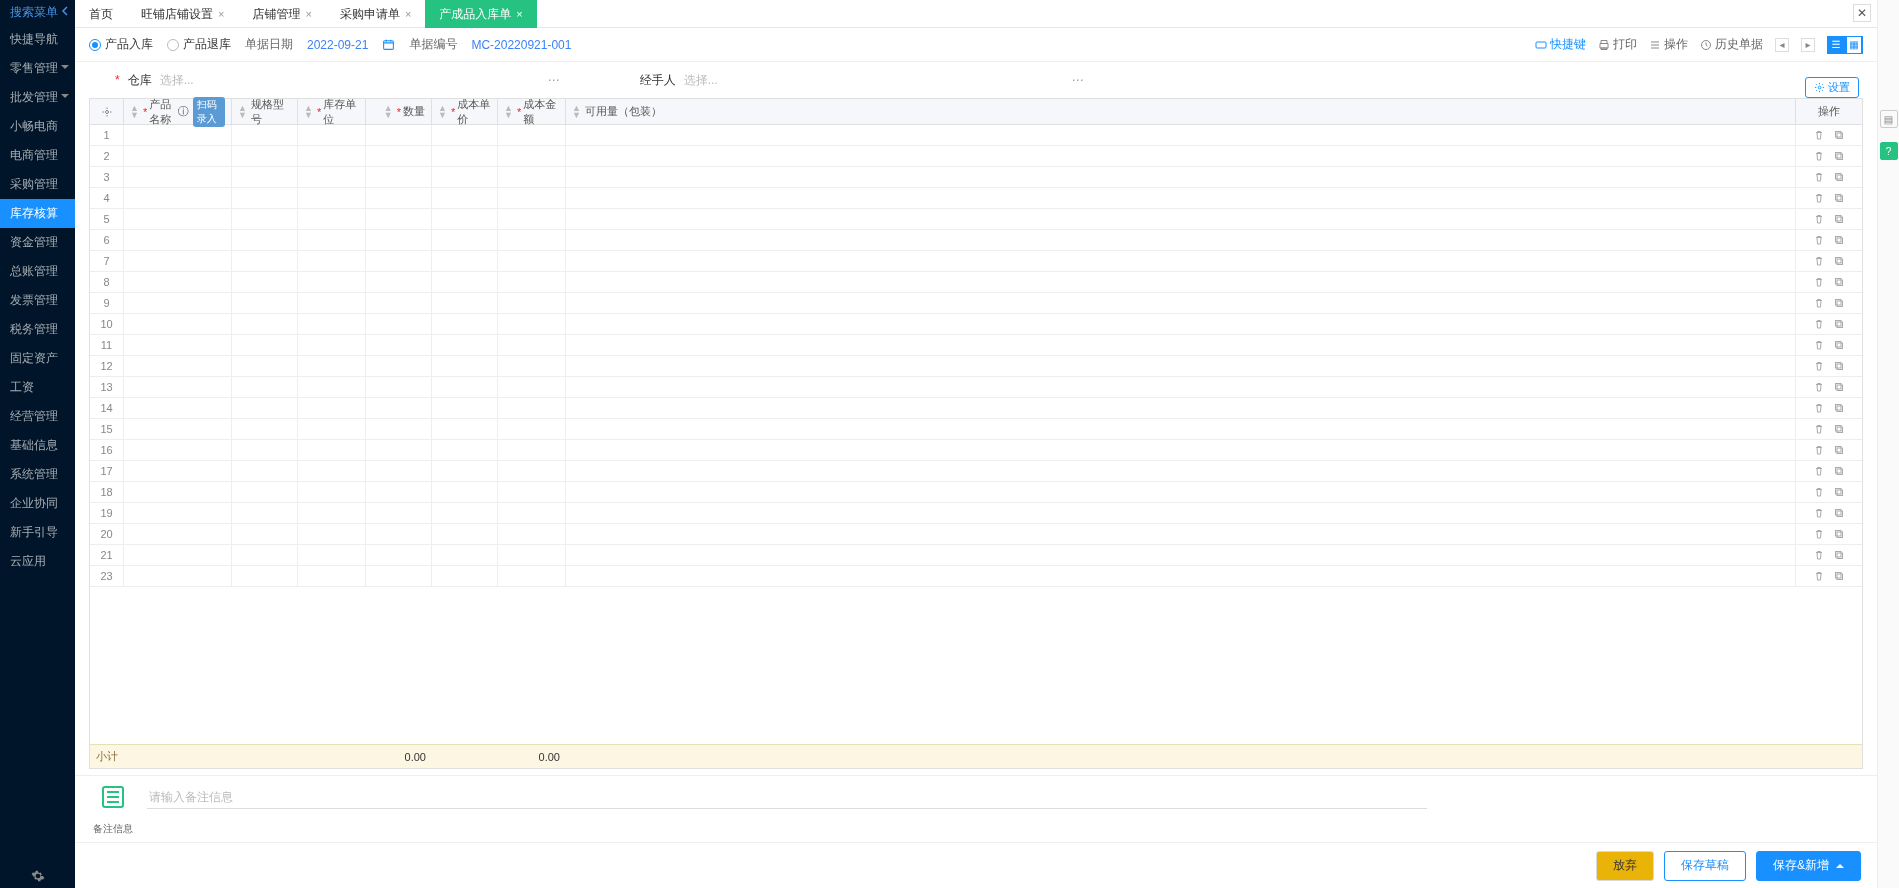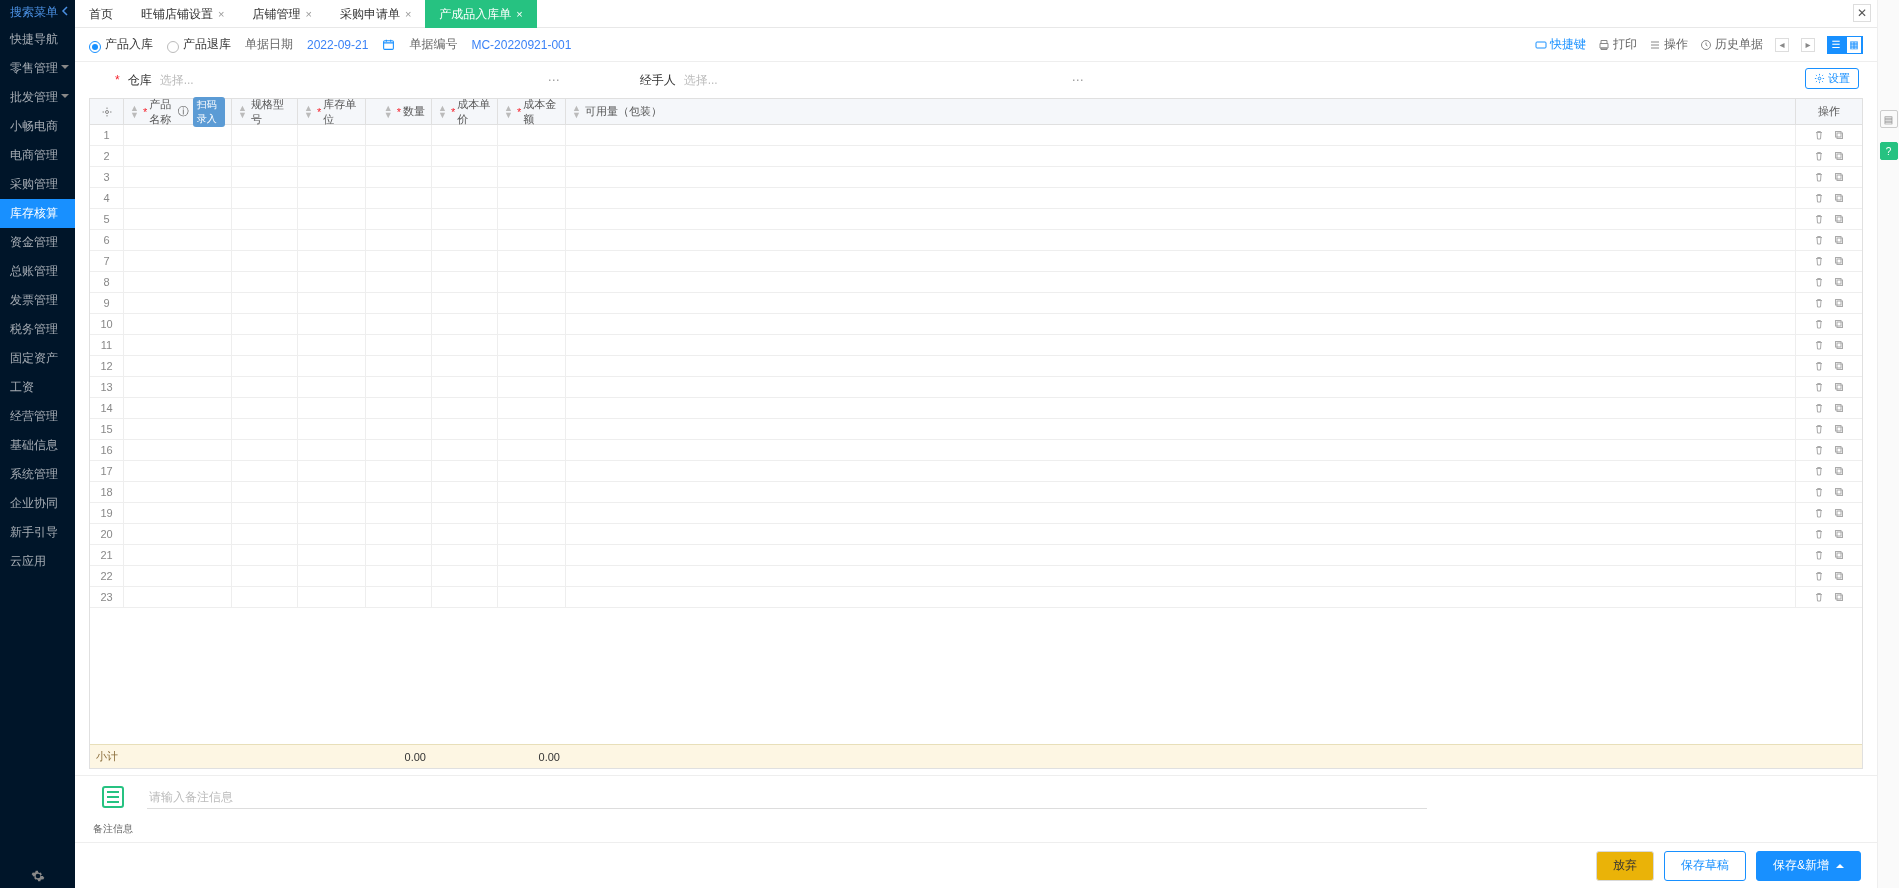--- a/index.html
+++ b/index.html
@@ -22,21 +22,21 @@
 
 .tabs { height:28px; display:flex; align-items:center; border-bottom:1px solid #e8e8e8; position:relative; font-size:12px; }
 .tab { padding:0 14px; height:28px; line-height:28px; cursor:pointer; color:#333; display:flex; align-items:center; gap:5px; }
 .tab .x { color:#999; font-size:11px; }
 .tab.active { background:#26c281; color:#fff; }
 .tab.active .x { color:#fff; }
 .tabs .close-all { position:absolute; right:6px; top:4px; width:18px; height:18px; display:flex; align-items:center; justify-content:center; color:#555; border:1px solid #ddd; cursor:pointer; }
 
 
 .toolbar { height:34px; display:flex; align-items:center; padding:0 14px; border-bottom:1px solid #eee; font-size:12px; gap:14px; }
-.radio { display:inline-flex; align-items:flex-end; gap:4px; cursor:pointer; }
+.radio { display:inline-flex; align-items:center; gap:4px; cursor:pointer; }
 .radio .dot { width:12px; height:12px; border:1px solid #1890ff; border-radius:50%; display:inline-flex; align-items:center; justify-content:center; }
 .radio.on .dot::after { content:""; width:6px; height:6px; background:#1890ff; border-radius:50%; }
 .radio.off .dot { border-color:#bbb; }
 .tlabel { color:#666; }
 .tval { color:#3b82f6; }
 .date-ic,.gear-small { color:#1890ff; }
 .toolbar-right { margin-left:auto; display:flex; align-items:center; gap:12px; color:#666; }
 .tb-link { color:#1890ff; display:inline-flex; align-items:center; gap:3px; cursor:pointer; }
 .tb-link.gray { color:#666; }
 .navbtn { width:14px; height:14px; border:1px solid #ddd; display:inline-flex; align-items:center; justify-content:center; font-size:10px; color:#888; cursor:pointer; }
@@ -45,21 +45,21 @@
 .view-toggle span.on { background:#1890ff; color:#fff; }
 .view-toggle span.off { color:#1890ff; }
 
 
 .filters { height:36px; display:flex; align-items:center; padding:0 40px; gap:40px; font-size:12px; position:relative; }
 .fld { display:flex; align-items:center; gap:8px; }
 .req-star { color:#f5222d; }
 .fld-label { color:#333; }
 .fld-input { min-width:260px; color:#bbb; position:relative; }
 .fld .more { color:#999; margin-left:120px; cursor:pointer; }
-.settings-btn { position:absolute; right:18px; top:6px; border:1px solid #1890ff; color:#1890ff; padding:2px 8px; border-radius:3px; font-size:11px; display:inline-flex; align-items:center; gap:3px; cursor:pointer; }
+.settings-btn { position:absolute; right:18px; top:15px; border:1px solid #1890ff; color:#1890ff; padding:2px 8px; border-radius:3px; font-size:11px; display:inline-flex; align-items:center; gap:3px; cursor:pointer; }
 
 
 .grid-wrap { flex:1; padding:0 14px 6px; display:flex; flex-direction:column; min-height:0; }
 .grid { border:1px solid #e0e0e0; flex:1; display:flex; flex-direction:column; min-height:0; }
 .ghead { display:flex; background:#f5f7fa; border-bottom:1px solid #e0e0e0; height:26px; font-size:11px; color:#555; }
 .gh { border-right:1px solid #e0e0e0; display:flex; align-items:center; padding:0 6px; gap:2px; position:relative; }
 .gh .sort { color:#bbb; font-size:9px; line-height:7px; display:flex; flex-direction:column; margin-right:2px; }
 .gh .star { color:#f5222d; }
 .gh.idx { width:34px; justify-content:center; }
 .gh.name { width:108px; }
@@ -810,43 +810,20 @@
                 </span>
                 <span>
                   <svg width="12" height="12" viewBox="0 0 24 24">
                     <rect x="8" y="8" width="11" height="11" fill="none" stroke="#aaa" stroke-width="2"></rect>
                     <rect x="5" y="5" width="11" height="11" fill="none" stroke="#aaa" stroke-width="2"></rect>
                   </svg>
                 </span>
               </div>
             </div>
             <div class="grow">
-              <div class="gc idx">22</div>
-              <div class="gc name"></div>
-              <div class="gc spec"></div>
-              <div class="gc unit"></div>
-              <div class="gc qty"></div>
-              <div class="gc price"></div>
-              <div class="gc amt"></div>
-              <div class="gc avail"></div>
-              <div class="gc ops">
-                <span>
-                  <svg width="12" height="12" viewBox="0 0 24 24">
-                    <path d="M6 7h12M9 7V5h6v2M8 7l1 13h6l1-13" fill="none" stroke="#aaa" stroke-width="2"></path>
-                  </svg>
-                </span>
-                <span>
-                  <svg width="12" height="12" viewBox="0 0 24 24">
-                    <rect x="8" y="8" width="11" height="11" fill="none" stroke="#aaa" stroke-width="2"></rect>
-                    <rect x="5" y="5" width="11" height="11" fill="none" stroke="#aaa" stroke-width="2"></rect>
-                  </svg>
-                </span>
-              </div>
-            </div>
-            <div class="grow">
               <div class="gc idx">23</div>
               <div class="gc name"></div>
               <div class="gc spec"></div>
               <div class="gc unit"></div>
               <div class="gc qty"></div>
               <div class="gc price"></div>
               <div class="gc amt"></div>
               <div class="gc avail"></div>
               <div class="gc ops">
                 <span>

